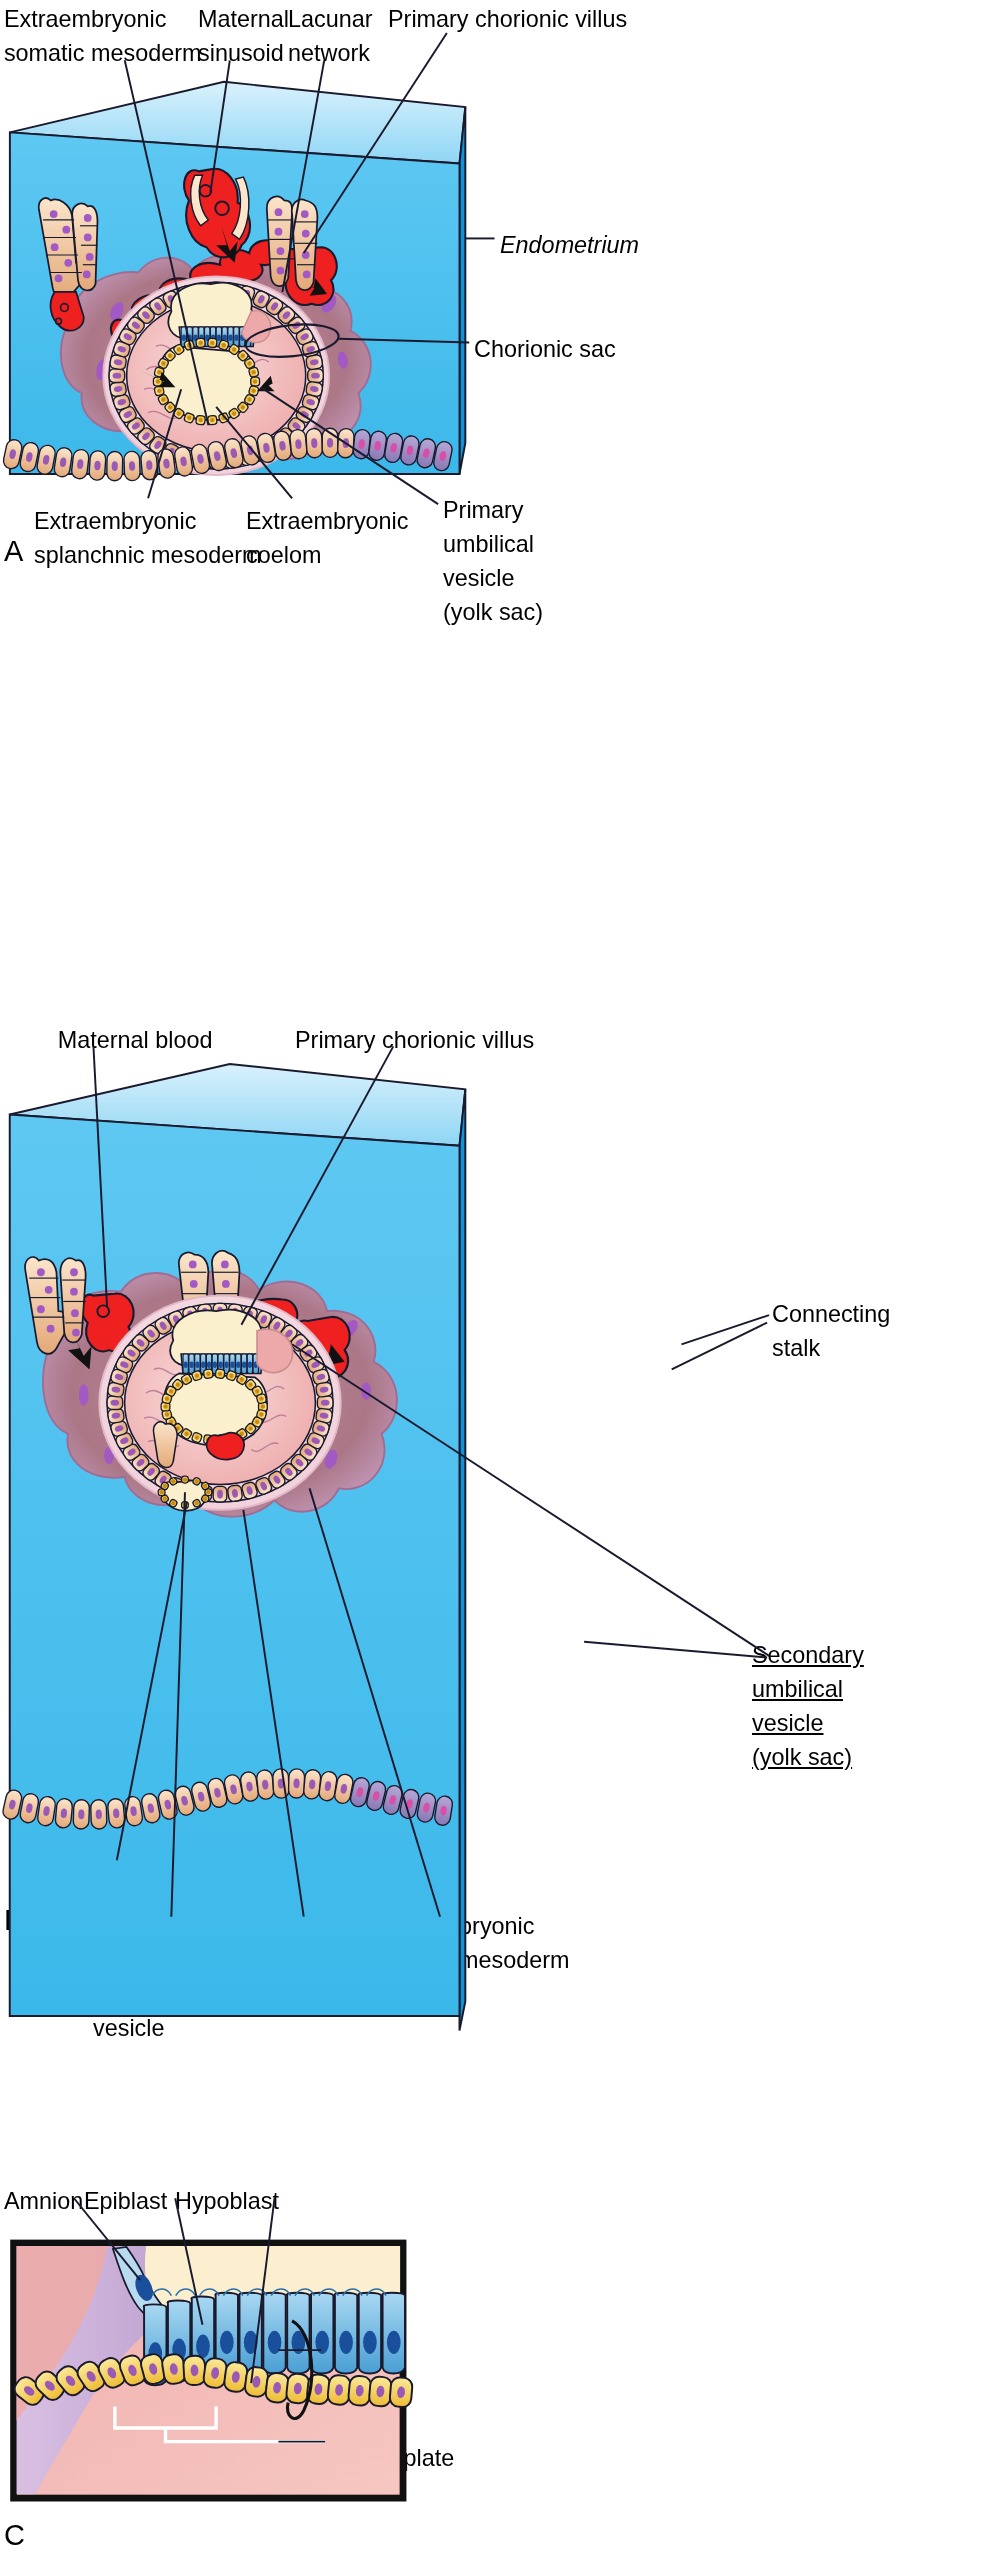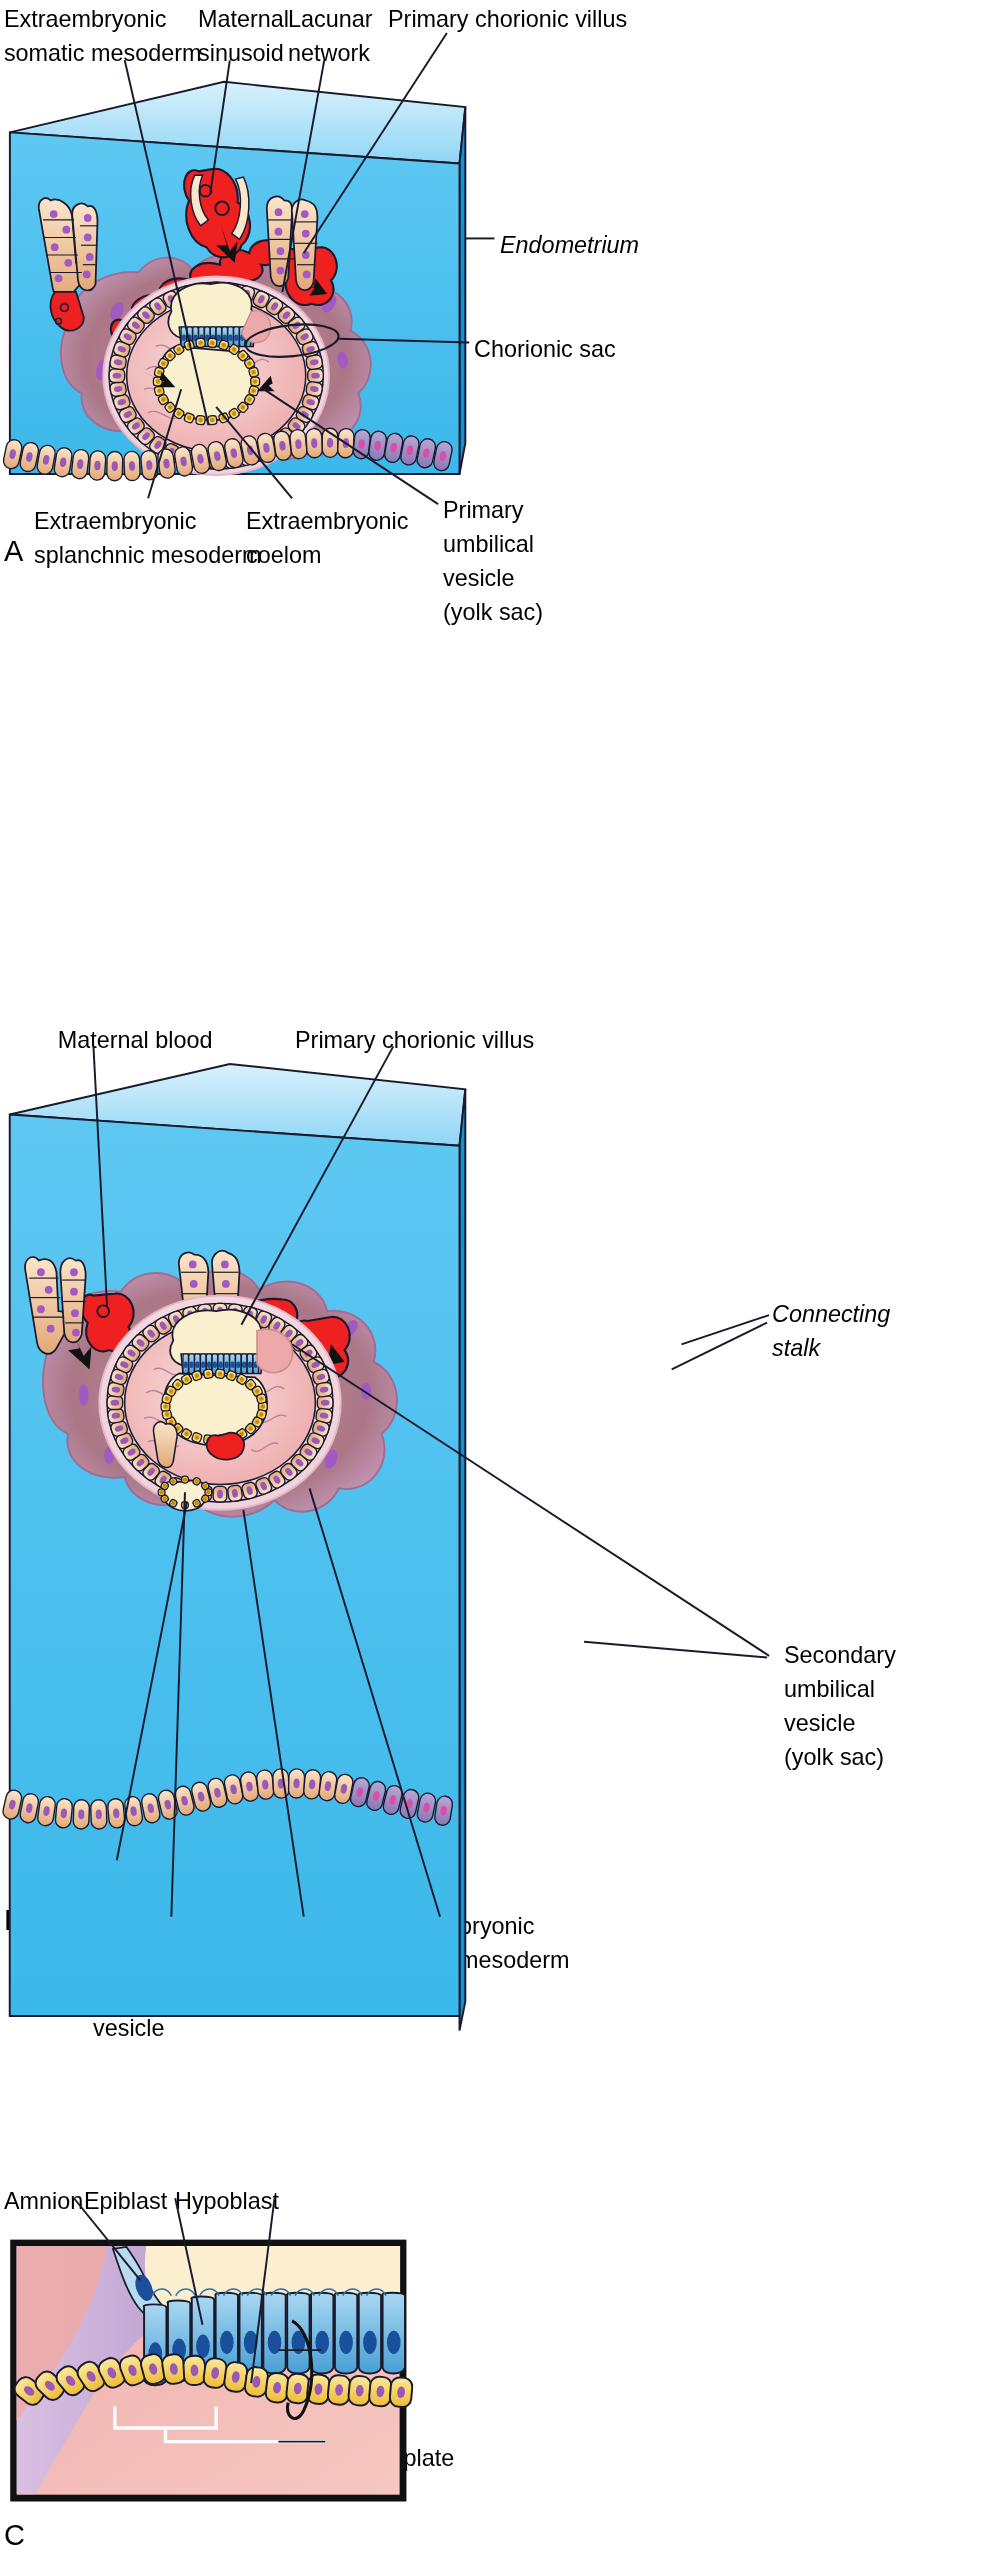--- a/index.html
+++ b/index.html
@@ -669,23 +669,23 @@
     <path class="ld" d="M508,245 L478,245"></path>
     <path class="ld" d="M482,352 L348,348"></path>
     <path class="ld" d="M152,512 L186,400"></path>
     <path class="ld" d="M300,512 L222,418"></path>
     <path class="ld" d="M450,518 L268,398"></path>
   </g>
 </svg>
 
 <div class="label" style="left:9.7px; top:1023px;margin-left:48px;">Maternal blood</div>
 <div class="label" style="left:295px; top:1023px;">Primary chorionic villus</div>
-<div class="label" style="left:772px; top:1297px;font-style:italic;">Connecting
+<div class="label" style="left:772px; top:1297px;">Connecting
 stalk</div>
-<div class="label" style="left:784px; top:1638px;">Secondary
+<div class="label" style="left:752px; top:1638px;text-decoration:underline;">Secondary
 umbilical
 vesicle
 (yolk sac)</div>
 <div class="label" style="left:9.7px; top:1859px;">Prechordal
 plate</div>
 <div class="label" style="left:93px; top:1909px;">Remnant
 of primary
 umbilical
 vesicle</div>
 <div class="label" style="left:236px; top:1909px;">Endometrial

